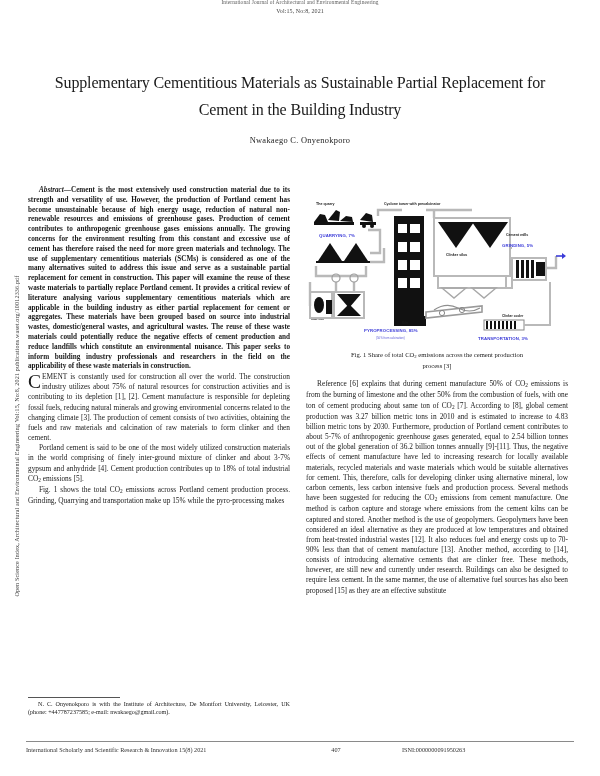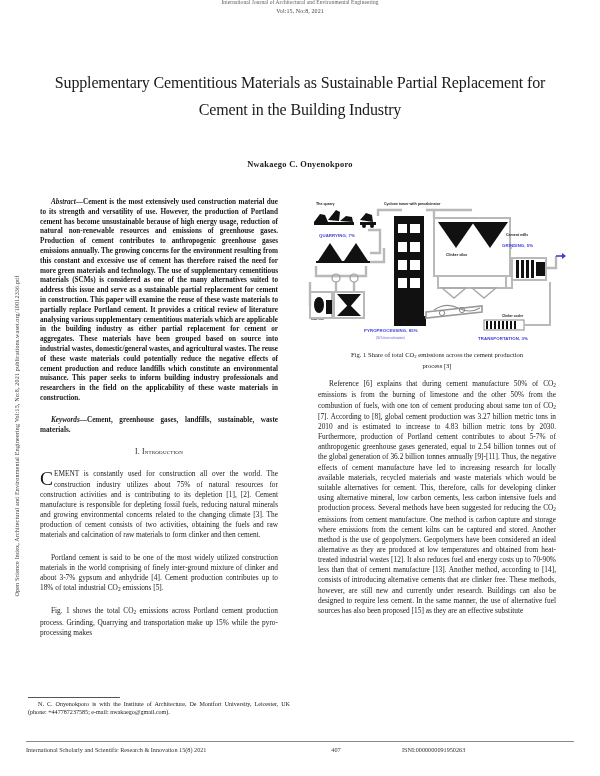--- a/index.html
+++ b/index.html
@@ -60,44 +60,43 @@
     left: 38px;
     width: 524px;
     text-align: center;
     font-size: 16px;
     line-height: 27px;
     font-weight: normal;
     letter-spacing: -0.15px;
   }
   .author {
     position: absolute;
-    top: 160px;
+    top: 136px;
     left: 38px;
     width: 524px;
     text-align: center;
     font-size: 8.4px;
     letter-spacing: 0.3px;
-    font-weight: bold;
   }
 
   
   .col {
     position: absolute;
     top: 186px;
     width: 262px;
     font-size: 7.35px;
     line-height: 10.15px;
     text-align: justify;
     text-justify: inter-word;
   }
   .col-left  { left: 28px; }
   .col-right { left: 306px; }
 
   .col p {
-    margin: 12px;
+    margin: 0;
     text-indent: 11px;
   }
   .col p.noindent { text-indent: 0; }
   .abstract-lead {
     font-weight: bold;
     font-style: italic;
   }
 
   
   .abstract, .keywords {
@@ -213,23 +212,21 @@
   <span>Open Science Index, Architectural and Environmental Engineering Vol:15, No:8, 2021 publications.waset.org/10012336.pdf</span>
 </div>
 
 <h1 class="title">Supplementary Cementitious Materials as Sustainable Partial Replacement for Cement in the Building Industry</h1>
 <div class="author">Nwakaego C. Onyenokporo</div>
 
 <div class="col col-left">
 
   <p class="abstract"><em class="abstract-lead">Abstract—</em><span>Cement is the most extensively used construction material due to its strength and versatility of use. However, the production of Portland cement has become unsustainable because of high energy usage, reduction of natural non-renewable resources and emissions of greenhouse gases. Production of cement contributes to anthropogenic greenhouse gases emissions annually. The growing concerns for the environment resulting from this constant and excessive use of cement has therefore raised the need for more green materials and technology. The use of supplementary cementitious materials (SCMs) is considered as one of the many alternatives suited to address this issue and serve as a sustainable partial replacement for cement in construction. This paper will examine the reuse of these waste materials to partially replace Portland cement. It provides a critical review of literature analysing various supplementary cementitious materials which are applicable in the building industry as either partial replacement for cement or aggregates. These materials have been grouped based on source into industrial wastes, domestic/general wastes, and agricultural wastes. The reuse of these waste materials could potentially reduce the negative effects of cement production and reduce landfills which constitute an environmental nuisance. This paper seeks to inform building industry professionals and researchers in the field on the applicability of these waste materials in construction.</span></p>
 
-  <p class="keywords"><em class="abstract-lead">Keywords—</em><span>Cement, greenhouse gases, landfills, sustainable, waste materials.</span></p>
-
-  <div class="sec-head">I. Introduction</div>
+
 
   <p class="dropcap-para noindent"><span class="dropcap">C</span><span>EMENT is constantly used for construction all over the world. The construction industry utilizes about 75% of natural resources for construction activities and is contributing to its depletion [1], [2]. Cement manufacture is responsible for depleting fossil fuels, reducing natural minerals and growing environmental concerns related to the changing climate [3]. The production of cement consists of two activities, obtaining the fuels and raw materials and calcination of raw materials to form clinker and then cement.</span></p>
 
   <p>Portland cement is said to be one of the most widely utilized construction materials in the world comprising of finely inter-ground mixture of clinker and about 3-7% gypsum and anhydride [4]. Cement production contributes up to 18% of total industrial CO<sub>2</sub> emissions [5].</p>
 
   <p>Fig. 1 shows the total CO<sub>2</sub> emissions across Portland cement production process. Grinding, Quarrying and transportation make up 15% while the pyro-processing makes</p>
 
 </div>
 
 <div class="footnote-rule"></div>

